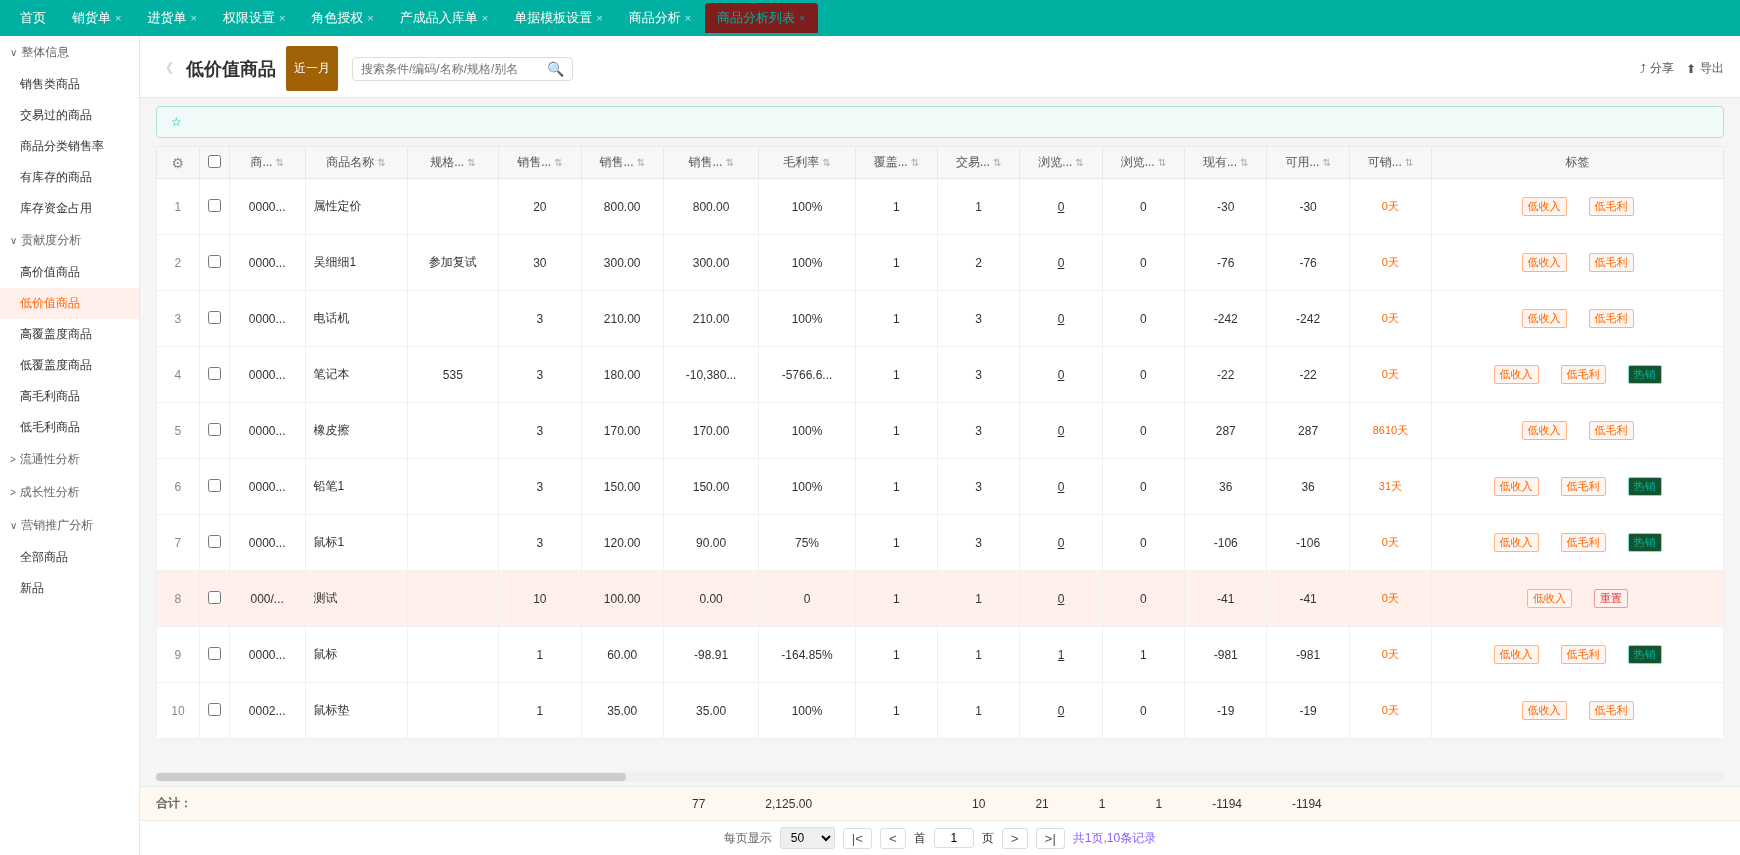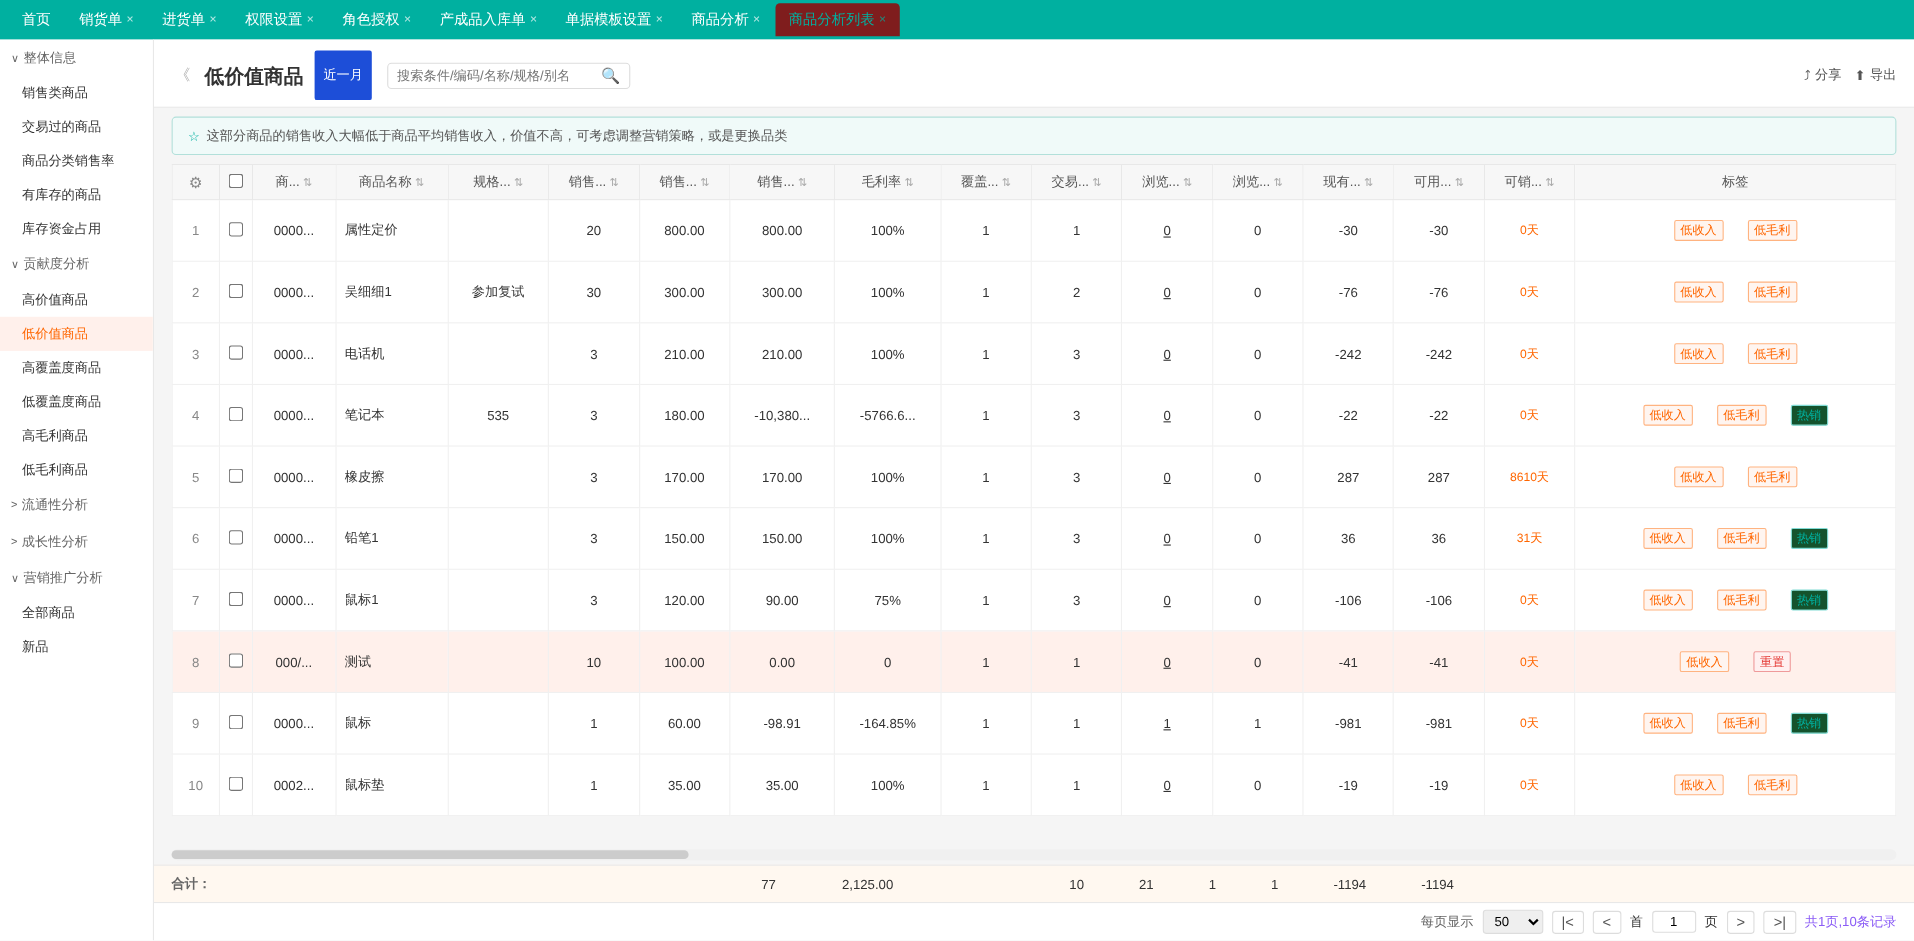--- a/index.html
+++ b/index.html
@@ -79,21 +79,21 @@
       background: #fff;
       border-bottom: 1px solid #e8e8e8;
       gap: 10px;
     }
     .page-title {
       font-size: 18px;
       font-weight: bold;
       color: #333;
     }
     .filter-tag {
-      background: #1d4ed8;
+      background: #a16207;
       color: #fff;
       padding: 14px 8px;
       border-radius: 2px;
       font-size: 12px;
       cursor: pointer;
     }
     .search-box {
       display: flex;
       align-items: center;
       border: 1px solid #ddd;
@@ -212,21 +212,21 @@
       gap: 20px;
       font-size: 12px;
     }
     .footer-label { color: #666; font-weight: bold; }
     .footer-value { color: #333; }
 
     
     .pagination-bar {
       display: flex;
       align-items: center;
-      justify-content: flex-end;
+      justify-content: center;
       padding: 6px 16px;
       background: #fff;
       border-top: 1px solid #e8e8e8;
       gap: 8px;
       font-size: 12px;
     }
     .page-size-label { color: #666; }
     .page-size-select {
       border: 1px solid #ddd;
       padding: 2px 6px;
@@ -414,21 +414,20 @@
         </div>
         <div class="header-btn">
           <span>⬆</span>
           <span>导出</span>
         </div>
       </div>
     </div>
 
     <div class="info-bar">
       <span class="info-icon">☆</span>
-      <span>这部分商品的销售收入大幅低于商品平均销售收入，价值不高，可考虑调整营销策略，或是更换品类</span>
     </div>
 
     <div class="table-container">
       <table>
         <thead>
           <tr>
             <th><span class="gear-cell">⚙</span></th>
             <th><input type="checkbox" style=""></th>
             <th>
                 <div class="col-header">

